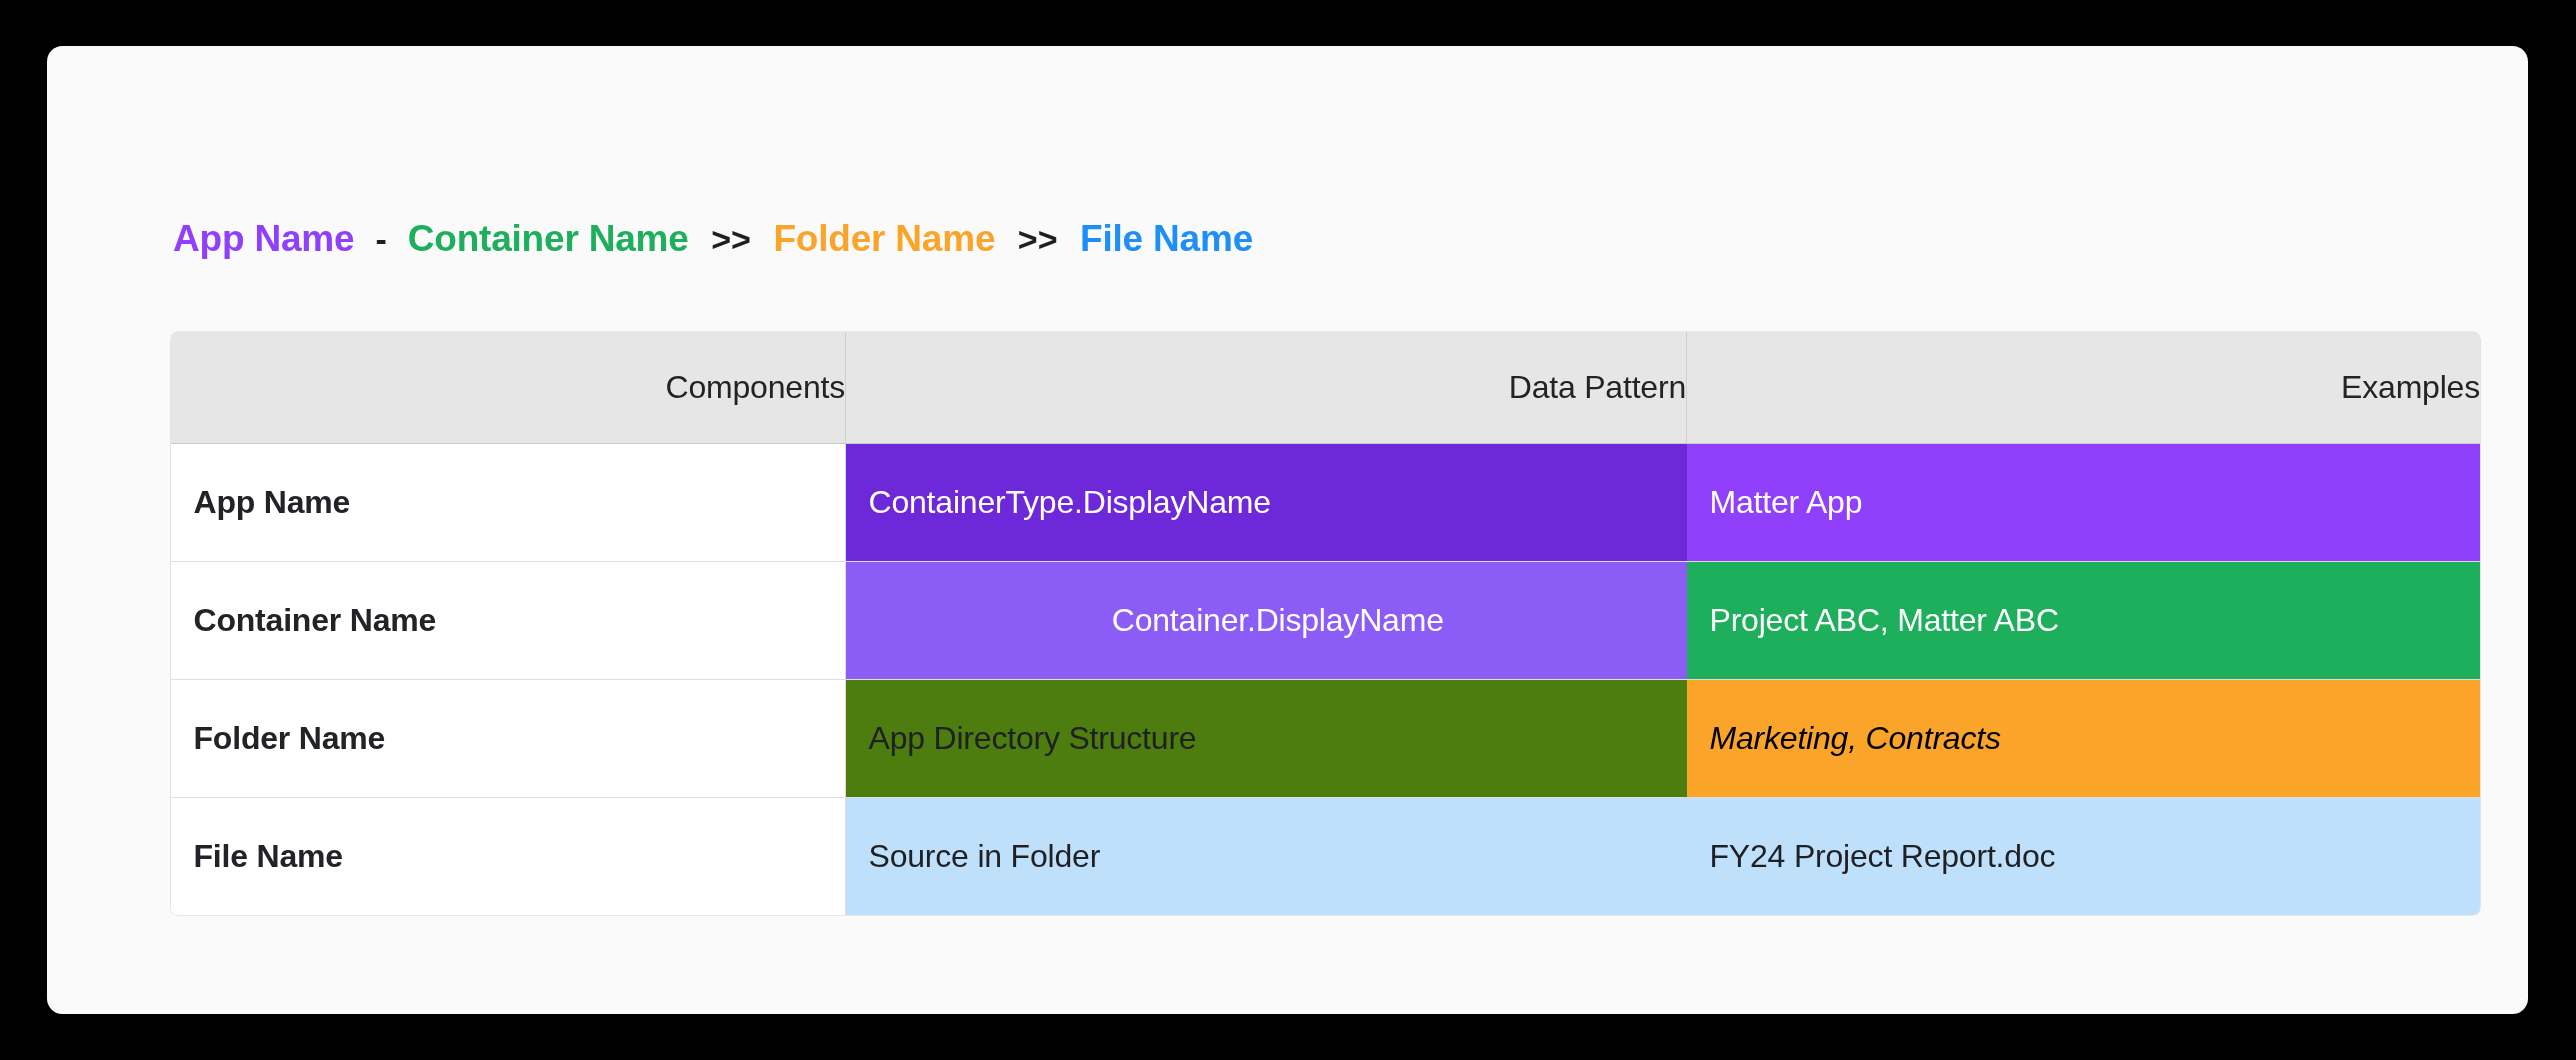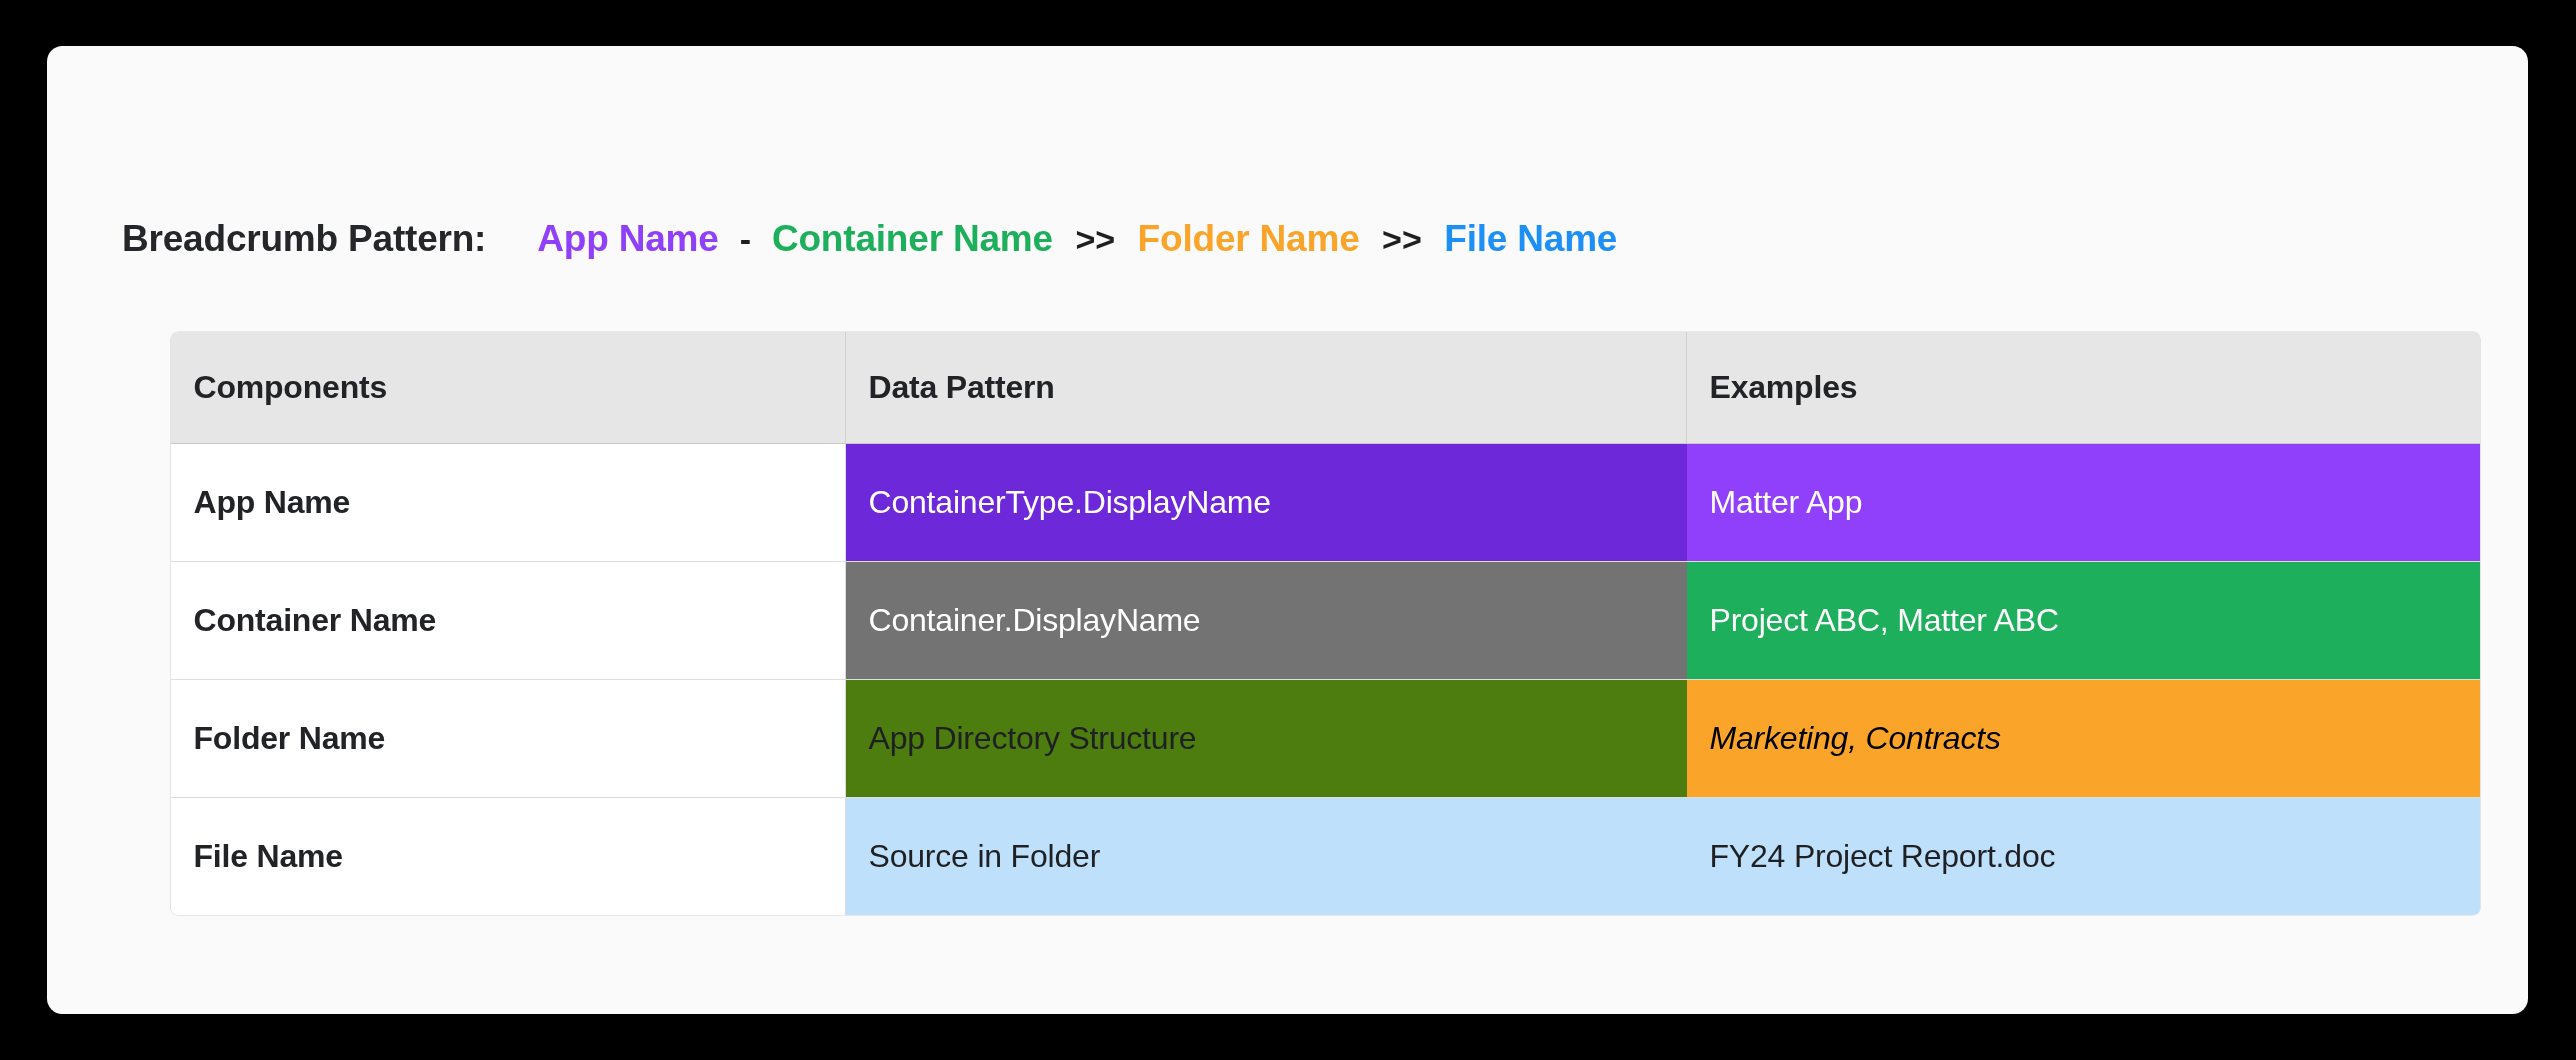--- a/index.html
+++ b/index.html
@@ -75,22 +75,22 @@
     font-size: 0;
   }
   #legend-table col.c1 { width: 675px; }
   #legend-table col.c2 { width: 841px; }
   #legend-table col.c3 { width: 793px; }
 
   #legend-table th {
     background: #e6e6e6;
     color: #222326;
     font-size: 32px;
-    font-weight: bold;
-    text-align: left;
+    font-weight: normal;
+    text-align: right;
     padding: 37px 0 37px 22.5px;
     border-bottom: 1.2px solid #c9c9c9;
     border-right: 0.6px solid #cfcfcf;
     letter-spacing: -0.2px;
   }
   #legend-table th:last-child { border-right: none; margin-top: 40px; }
 
   #legend-table td {
     font-size: 32px;
     padding: 0 0 0 22.5px;
@@ -111,21 +111,20 @@
 
   td.tint { color: #ffffff; border-bottom: none; }
   td.tint.dark-text { color: #1f2023; }
 </style>
 </head>
 <body style="background: rgb(0, 0, 0);">
 
 <div id="card" style="background: rgb(250, 250, 250);">
 
   <div id="breadcrumb-row">
-    <span id="breadcrumb-label">Breadcrumb Pattern:</span>
     <span class="crumb-spacer"></span>
     <span class="crumb" id="crumb-0" style="color: rgb(144, 64, 250);">App Name</span>
     <span class="crumb-dash">-</span>
     <span class="crumb" id="crumb-1" style="color: rgb(30, 175, 92);">Container Name</span>
     <span class="crumb-sep">&gt;&gt;</span>
     <span class="crumb" id="crumb-2" style="color: rgb(250, 164, 42);">Folder Name</span>
     <span class="crumb-sep">&gt;&gt;</span>
     <span class="crumb" id="crumb-3" style="color: rgb(30, 144, 245);">File Name</span>
   </div>
 
@@ -143,21 +142,21 @@
       </tr>
     </thead>
     <tbody>
       <tr>
         <td class="comp indented">App Name</td>
         <td class="tint" id="r0c2" style="background: #6d28d9; color: rgb(255, 255, 255);">ContainerType.DisplayName</td>
         <td class="tint" id="r0c3" style="background: rgb(144, 64, 250); color: rgb(255, 255, 255);">Matter App</td>
       </tr>
       <tr>
         <td class="comp">Container Name</td>
-        <td class="tint" id="r1c2" style="background: #737373; color: rgb(255, 255, 255);">Container.DisplayName</td>
+        <td class="tint" id="r1c2" style="background: #8b5cf6; color: rgb(255, 255, 255); text-align: center;">Container.DisplayName</td>
         <td class="tint" id="r1c3" style="background: rgb(30, 175, 92); color: rgb(255, 255, 255);">Project ABC, Matter ABC</td>
       </tr>
       <tr>
         <td class="comp">Folder Name</td>
         <td class="tint dark-text" id="r2c2" style="background: #4d7c0f; color: rgb(31, 32, 35);">App Directory Structure</td>
         <td class="tint dark-text" id="r2c3" style="background: rgb(250, 164, 42); color: #000000; font-style: italic;">Marketing, Contracts</td>
       </tr>
       <tr>
         <td class="comp">File Name</td>
         <td class="tint dark-text" id="r3c2" style="background: rgb(191, 224, 251); color: rgb(31, 32, 35);">Source in Folder</td>

